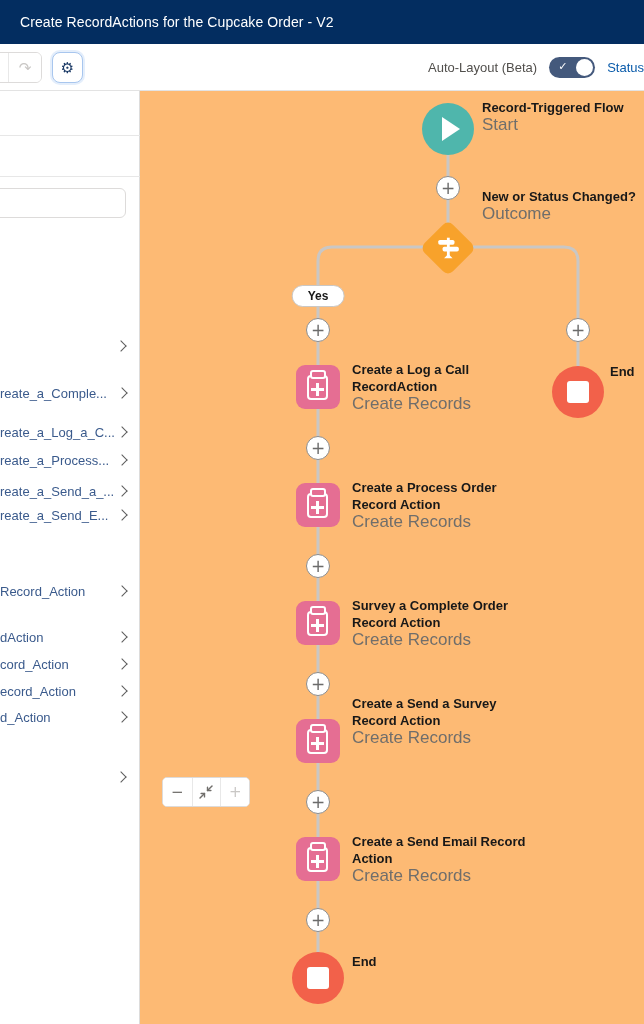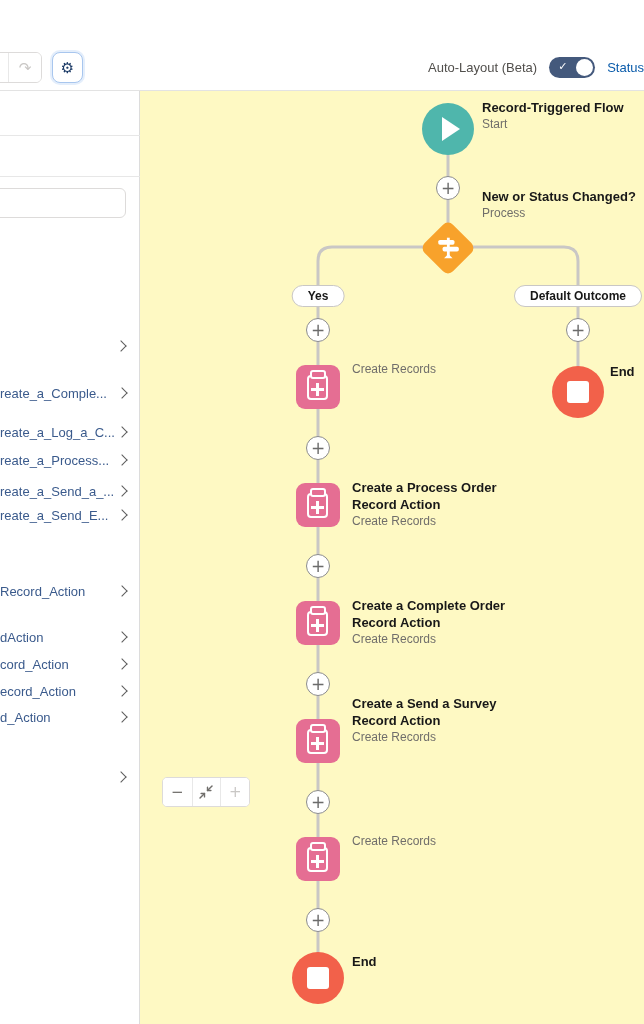--- a/index.html
+++ b/index.html
@@ -49,25 +49,25 @@
     font-size:13px; padding:0 8px; }
   .sb-item { position:absolute; left:0; width:140px; height:18px; font-size:13px;
     color:#3A5A8C; white-space:nowrap; overflow:hidden; cursor:pointer; line-height:18px; }
   .chev { position:absolute; right:14px; width:8px; height:8px;
     border-right:1.6px solid #5C5C5C; border-bottom:1.6px solid #5C5C5C;
     transform:rotate(-45deg); cursor:pointer; }
   .sb-item .chev { top:4px; }
 
   
   .canvas { position:absolute; left:140px; top:0; width:504px; height:933px;
-    background:#fef9c3; }
+    background:#fdba74; }
   .connectors { position:absolute; left:0; top:0; z-index:0; }
 
   .node-title { font-size:13px; font-weight:700; color:#181818; line-height:17px; }
-  .node-sub { font-size:12px; color:#706E6B; line-height:17px; }
+  .node-sub { font-size:17px; color:#706E6B; line-height:17px; }
 
   .start-circle { position:absolute; left:282px; top:12px; width:52px; height:52px;
     border-radius:50%; background:#4FB6AC; z-index:2; cursor:pointer; }
   .play-tri { position:absolute; left:20px; top:14px; width:0; height:0;
     border-left:18px solid #fff; border-top:12px solid transparent;
     border-bottom:12px solid transparent; }
 
   .diamond { position:absolute; left:288px; top:137px; width:40px; height:40px;
     background:#F8A22B; border-radius:7px; transform:rotate(45deg); z-index:2; cursor:pointer;
     display:flex; align-items:center; justify-content:center; }
@@ -107,20 +107,23 @@
     font-family:"DejaVu Sans", sans-serif; }
   .zoom-controls button + button { border-left:1px solid #E8E8E8; }
   .zoom-out-btn { color:#706E6B; }
   .zoom-in-btn { color:#C9C7C5; }
 </style>
 </head>
 <body>
 
 <div class="app">
 
+  <header class="navbar">
+    <span>Create RecordActions for the Cupcake Order - V2</span>
+  </header>
 
   <div class="toolbar">
     <div class="undo-redo">
       <button class="undo-btn">
         
       </button>
       <button class="redo-btn">
         <span class="icon-glyph">↷</span>
       </button>
     </div>
@@ -205,55 +208,54 @@
       </div>
       <div class="labels" style="left:342px; top:8px">
         <div class="node-title">Record-Triggered Flow</div>
         <div class="node-sub">Start</div>
       </div>
 
       <button class="plus" style="left:296px; top:85px"><span>+</span></button>
 
       <div class="labels" style="left:342px; top:97px">
         <div class="node-title">New or Status Changed?</div>
-        <div class="node-sub">Process</div>
+        <div class="node-sub">Outcome</div>
       </div>
       <div class="diamond">
         <svg width="26" height="26" viewBox="0 0 24 24" fill="#fff">
           <rect x="3" y="4.5" width="15" height="4.5" rx="1.6"></rect>
           <rect x="7" y="10.8" width="15" height="4.5" rx="1.6"></rect>
           <rect x="11" y="2.5" width="2.6" height="17"></rect>
           <path d="M8.4,21.5 h7.8 l-3.9,-4 z"></path>
         </svg>
       </div>
 
       <div class="pill" style="left:178px; top:194px">
         <span>Yes</span>
       </div>
-      <div class="pill" style="left:438px; top:194px">
-        <span>Default Outcome</span>
-      </div>
 
       <button class="plus" style="left:166px; top:227px"><span>+</span></button>
       <button class="plus" style="left:426px; top:227px"><span>+</span></button>
 
       <div class="end-circle" style="left:412px; top:275px">
         <div class="end-square"></div>
       </div>
       <div class="labels" style="left:470px; top:272px">
         <div class="node-title">End</div>
       </div>
 
       <div class="node-icon" style="top:274px">
         <div class="clip-body"></div>
         <div class="clip-tab"></div>
         <div class="clip-plus-h"></div>
         <div class="clip-plus-v"></div>
       </div>
       <div class="node-labels" style="top:270px">
+        <div class="node-title"><span>Create a Log a Call</span><br>
+          <span>RecordAction</span></div>
         <div class="node-sub">Create Records</div>
       </div>
       <button class="plus" style="left:166px; top:345px"><span>+</span></button>
 
       <div class="node-icon" style="top:392px">
         <div class="clip-body"></div>
         <div class="clip-tab"></div>
         <div class="clip-plus-h"></div>
         <div class="clip-plus-v"></div>
       </div>
@@ -264,21 +266,21 @@
       </div>
       <button class="plus" style="left:166px; top:463px"><span>+</span></button>
 
       <div class="node-icon" style="top:510px">
         <div class="clip-body"></div>
         <div class="clip-tab"></div>
         <div class="clip-plus-h"></div>
         <div class="clip-plus-v"></div>
       </div>
       <div class="node-labels" style="top:506px">
-        <div class="node-title"><span>Create a Complete Order</span><br>
+        <div class="node-title"><span>Survey a Complete Order</span><br>
           <span>Record Action</span></div>
         <div class="node-sub">Create Records</div>
       </div>
       <button class="plus" style="left:166px; top:581px"><span>+</span></button>
 
       <div class="node-icon" style="top:628px">
         <div class="clip-body"></div>
         <div class="clip-tab"></div>
         <div class="clip-plus-h"></div>
         <div class="clip-plus-v"></div>
@@ -290,20 +292,22 @@
       </div>
       <button class="plus" style="left:166px; top:699px"><span>+</span></button>
 
       <div class="node-icon" style="top:746px">
         <div class="clip-body"></div>
         <div class="clip-tab"></div>
         <div class="clip-plus-h"></div>
         <div class="clip-plus-v"></div>
       </div>
       <div class="node-labels" style="top:742px">
+        <div class="node-title"><span>Create a Send Email Record</span><br>
+          <span>Action</span></div>
         <div class="node-sub">Create Records</div>
       </div>
       <button class="plus" style="left:166px; top:817px"><span>+</span></button>
 
       <div class="end-circle" style="left:152px; top:861px">
         <div class="end-square"></div>
       </div>
       <div class="labels" style="left:212px; top:862px">
         <div class="node-title">End</div>
       </div>

